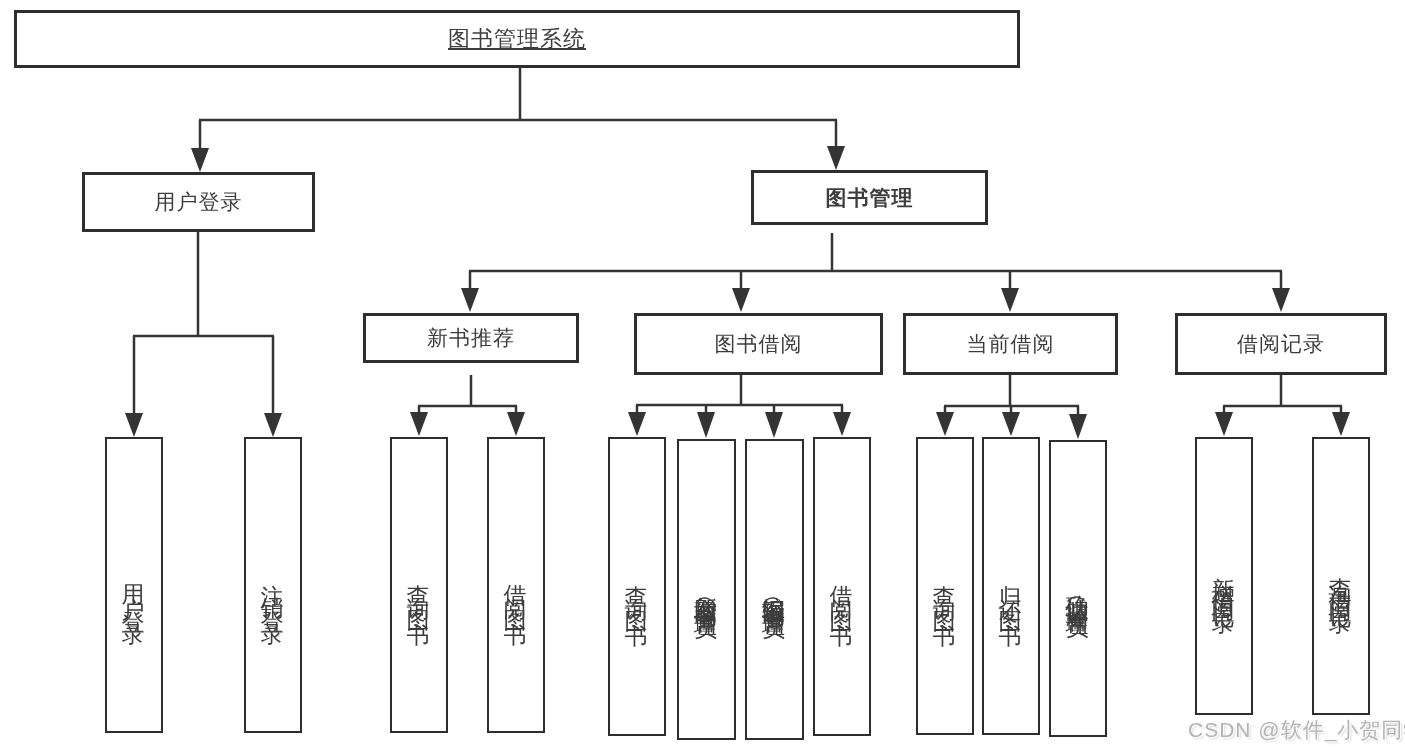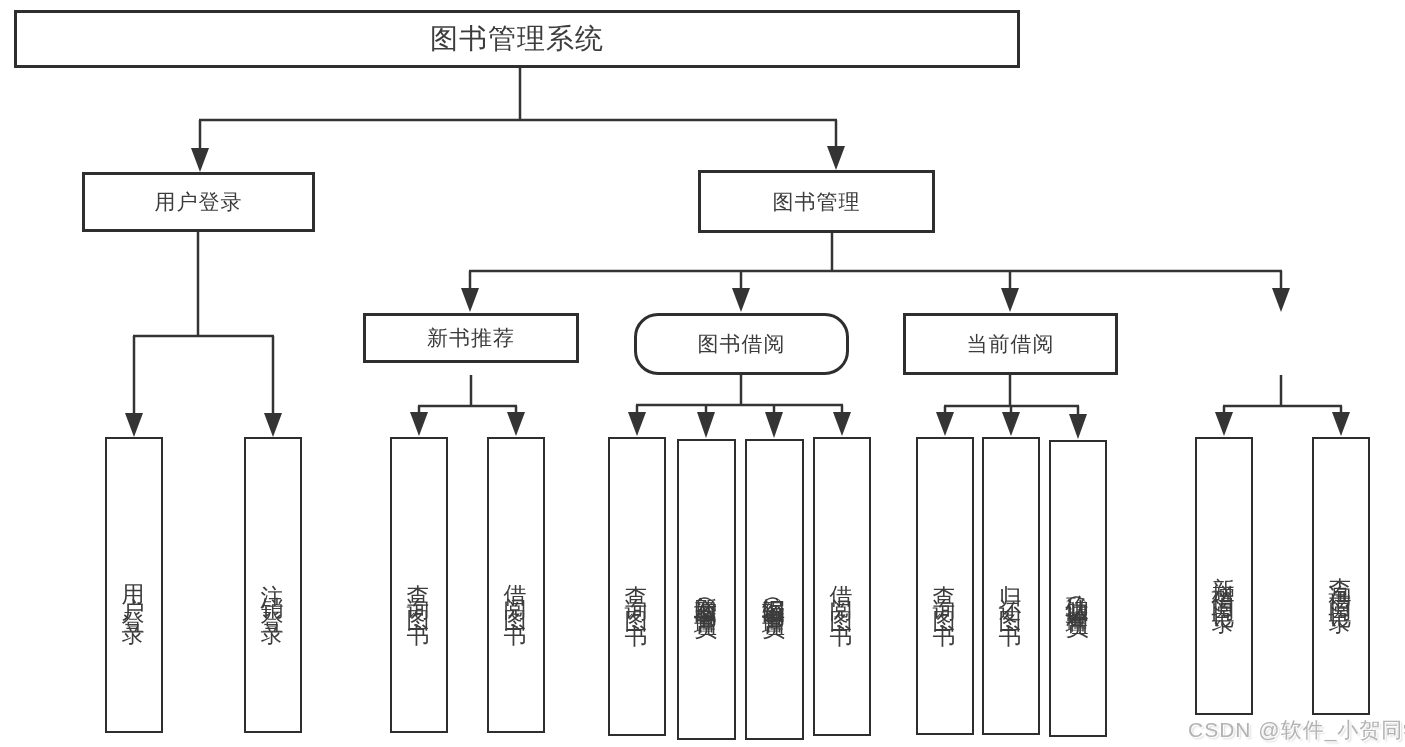--- a/index.html
+++ b/index.html
@@ -15,21 +15,21 @@
     position:absolute;
     box-sizing:border-box;
     border:3px solid #2e2e2e;
     background:#ffffff;
     display:flex;align-items:center;justify-content:center;
     color:#3c3c3c;
     font-size:21px;
     font-weight:500;
     letter-spacing:1px;
   }
-  .title{font-size:28px;}
+  .title{font-size:22px;text-decoration:underline;}
   .vbox{border-width:2.5px;font-size:23px;}
   .vbox span{
     writing-mode:vertical-rl;
     text-orientation:mixed;
     white-space:nowrap;
   }
   .ls4 span{letter-spacing:13px;text-indent:13px;}
   .ls6 span{letter-spacing:7px;text-indent:7px;}
   .ls9 span{letter-spacing:3px;text-indent:3px;}
   .watermark{
@@ -118,32 +118,35 @@
     </g>
   </svg>
 
   <div class="box title" style="left:14px;top:10px;width:1006px;height:58px;">
     <span>图书管理系统</span>
   </div>
 
   <div class="box" style="left:82px;top:172px;width:233px;height:60px;">
     <span>用户登录</span>
   </div>
-  <div class="box" style="left:698px;top:170px;width:237px;height:63px;">
+  <div class="box" style="left:751px;top:170px;width:237px;height:55px;font-weight:bold;">
     <span>图书管理</span>
   </div>
 
   <div class="box" style="left:363px;top:313px;width:216px;height:50px;">
     <span>新书推荐</span>
   </div>
-  <div class="box" style="left:634px;top:313px;width:215px;height:62px;border-radius:24px;">
+  <div class="box" style="left:634px;top:313px;width:249px;height:62px;">
     <span>图书借阅</span>
   </div>
   <div class="box" style="left:903px;top:313px;width:215px;height:62px;text-align:center;">
     <span>当前借阅</span>
+  </div>
+  <div class="box" style="left:1175px;top:313px;width:212px;height:62px;">
+    <span>借阅记录</span>
   </div>
 
   <div class="box vbox ls4" style="left:105px;top:437px;width:58px;height:296px;">
     <span>用户登录</span>
   </div>
   <div class="box vbox ls4" style="left:244px;top:437px;width:58px;height:296px;">
     <span>注销登录</span>
   </div>
 
   <div class="box vbox ls4" style="left:390px;top:437px;width:58px;height:296px;">

